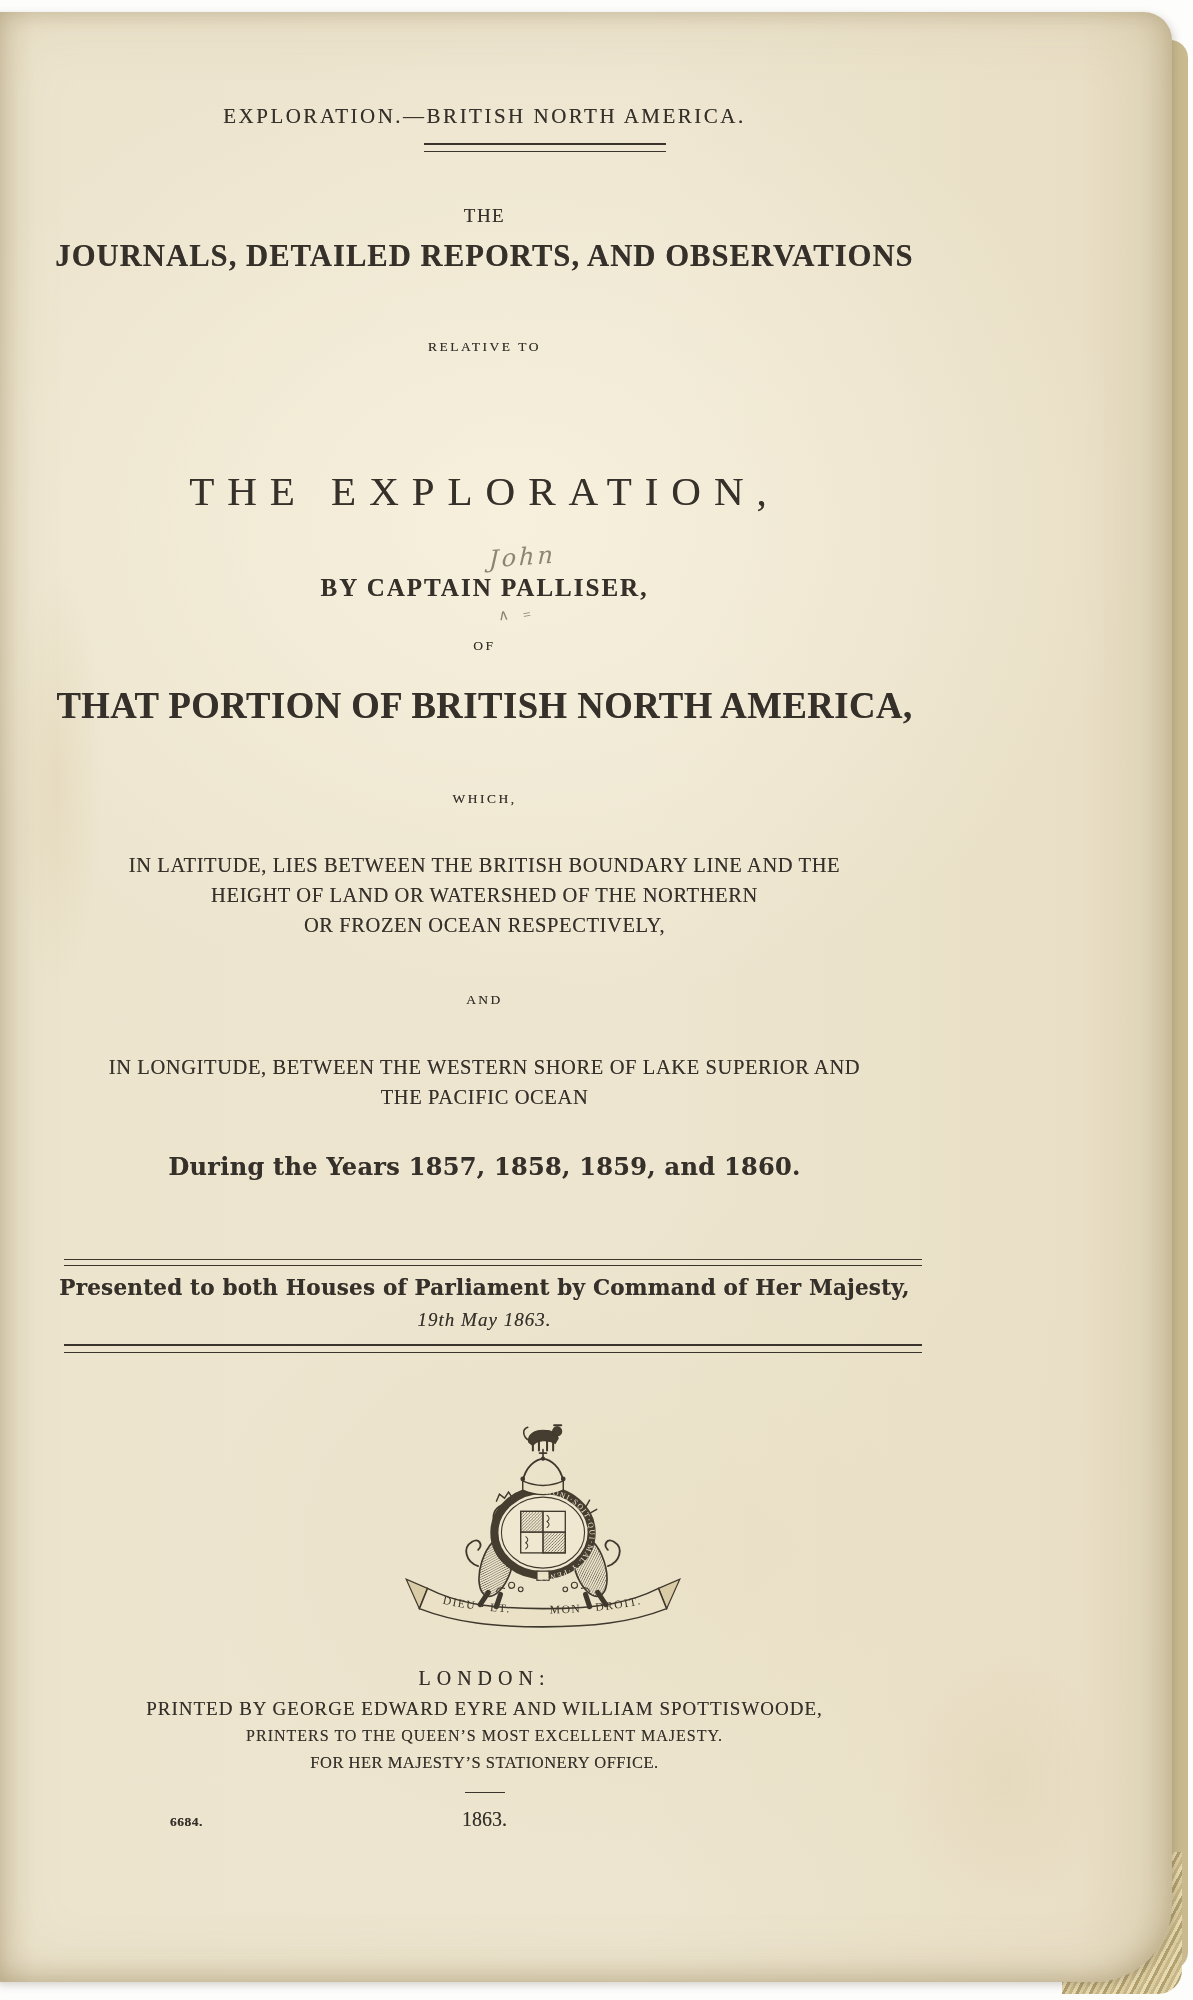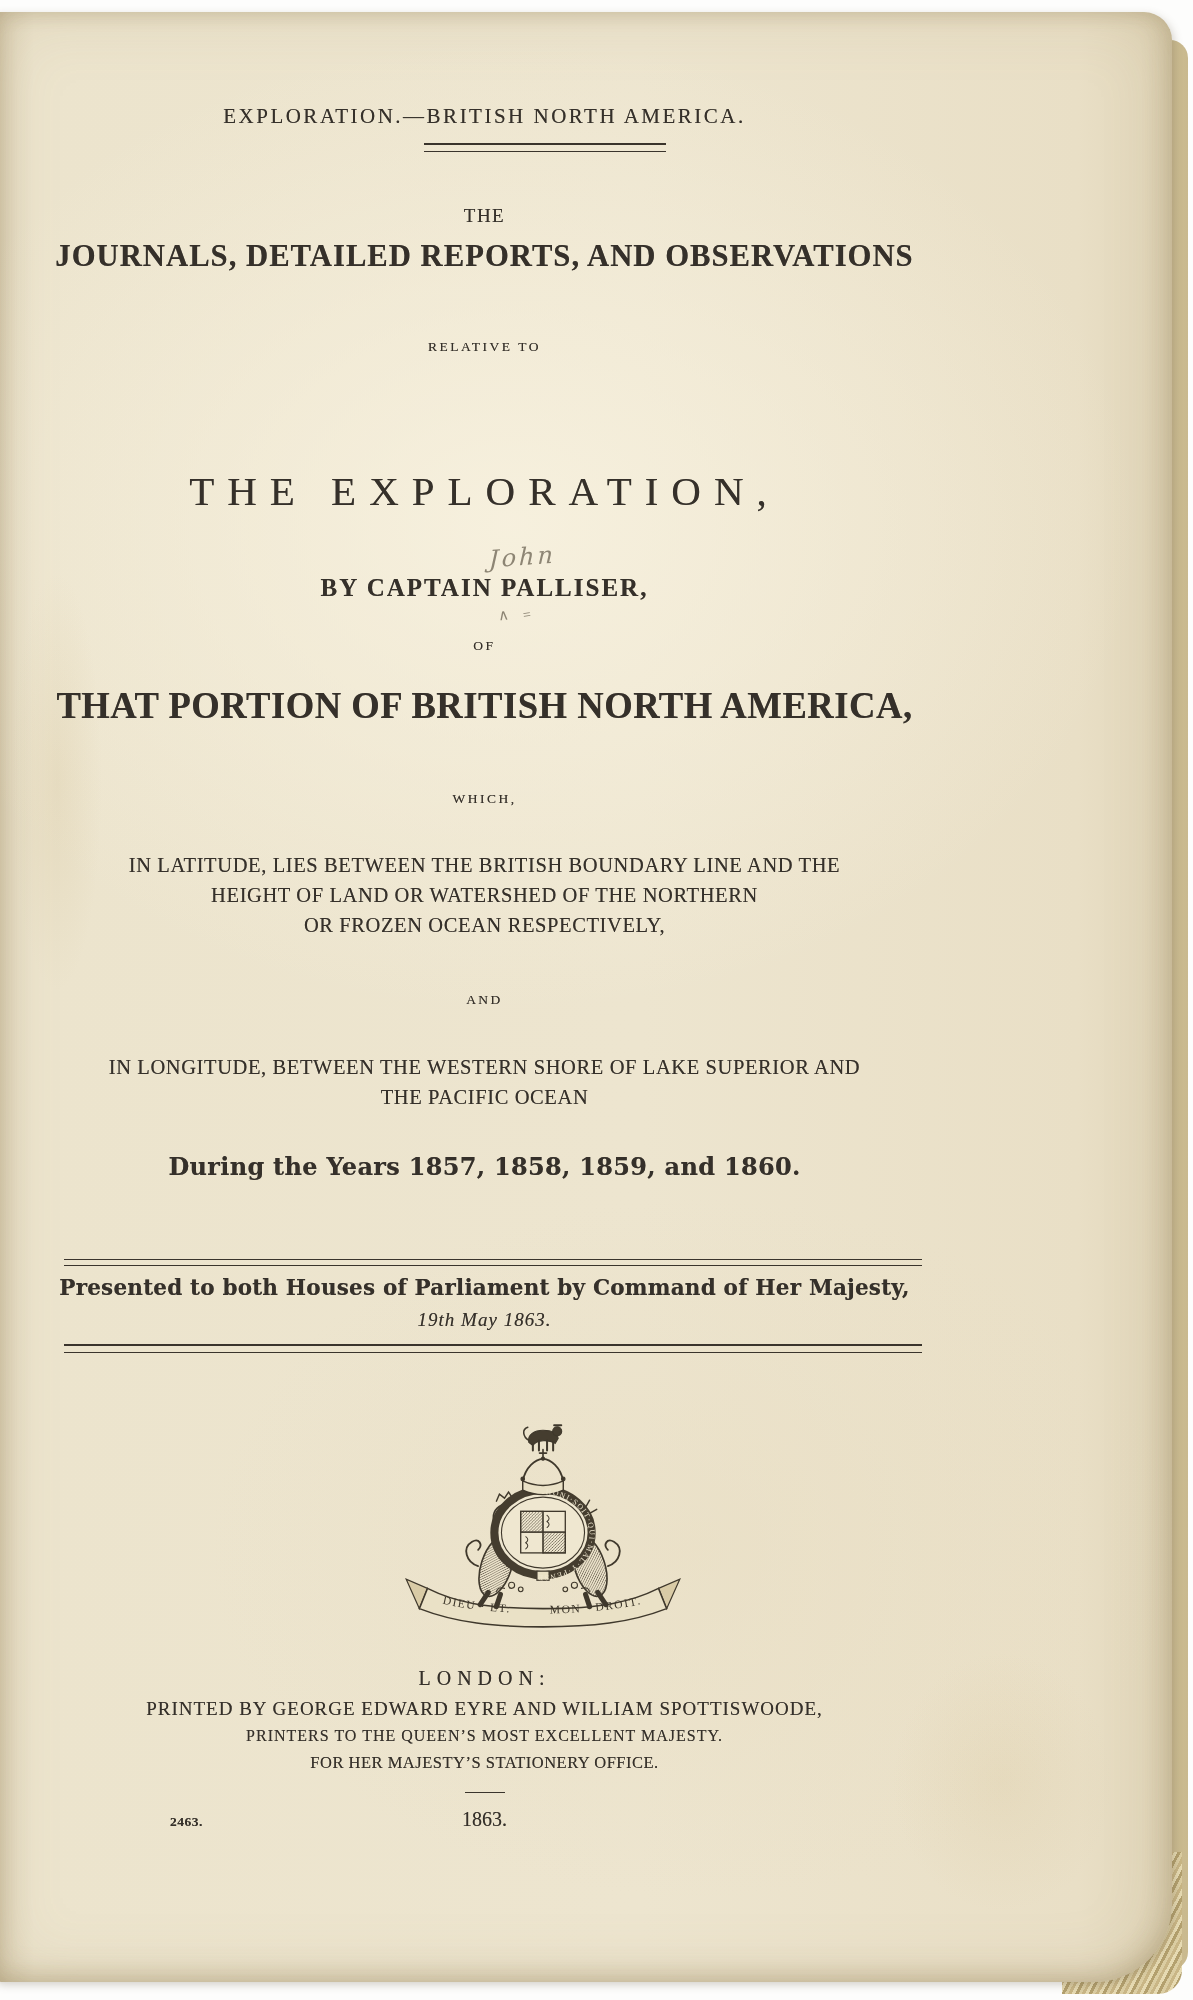--- a/index.html
+++ b/index.html
@@ -235,19 +235,19 @@
       <text font-size="11.5" letter-spacing="1.5" fill="#3f382c" font-family="Liberation Serif, serif">
         <textPath href="#ribbonTextPath" startOffset="53%">MON · DROIT.</textPath>
       </text>
     </svg>
 
     <div class="line city">LONDON:</div>
     <div class="line printer-line">PRINTED BY GEORGE EDWARD EYRE AND WILLIAM SPOTTISWOODE,</div>
     <div class="line queens-line">PRINTERS TO THE QUEEN’S MOST EXCELLENT MAJESTY.</div>
     <div class="line office-line">FOR HER MAJESTY’S STATIONERY OFFICE.</div>
     <div class="rule-short"></div>
-    <div class="print-number">2463.</div>
+    <div class="print-number">6684.</div>
     <div class="line year-line">1863.</div>
 
   </div>
 </div>
 
 <div class="top-crease"></div>
 
 </body></html>

